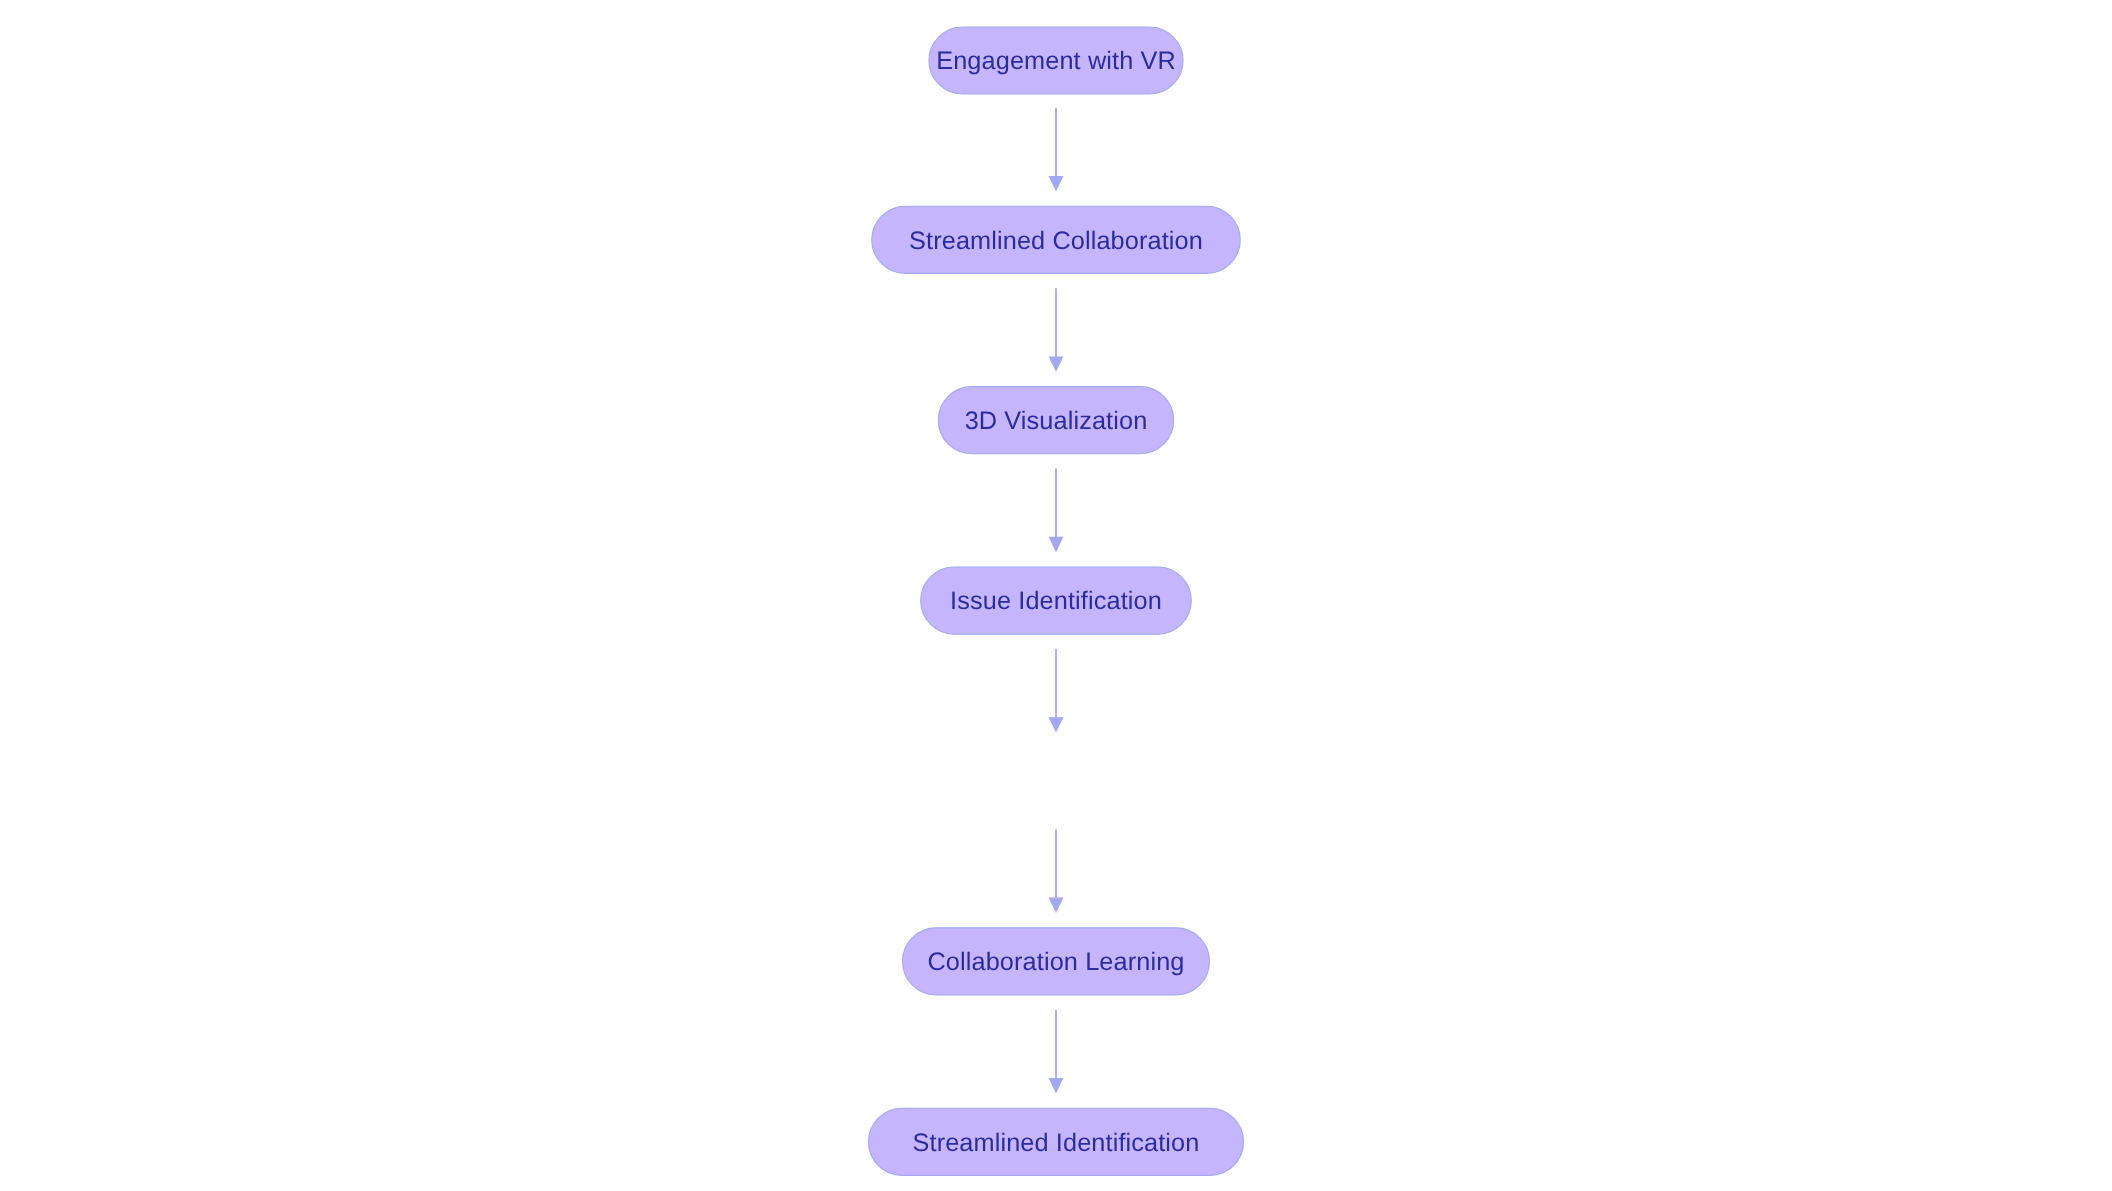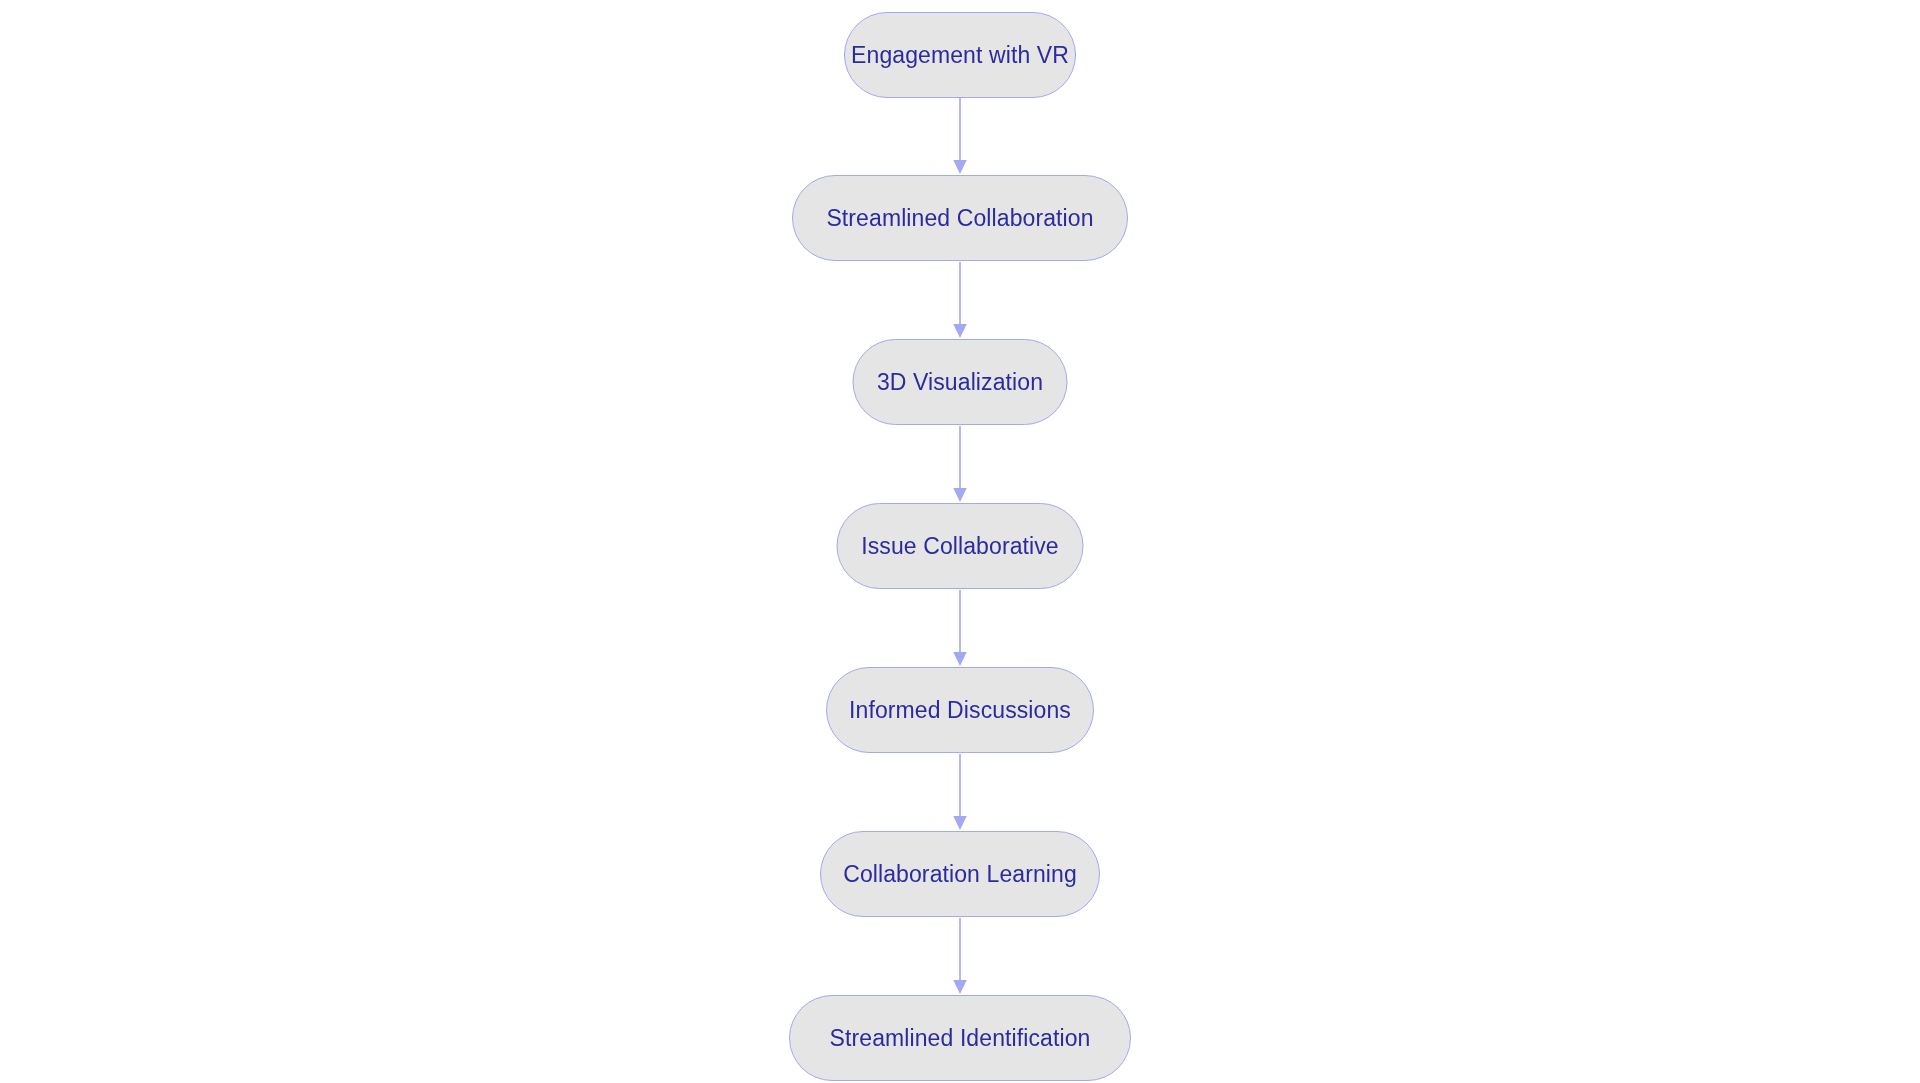--- a/index.html
+++ b/index.html
@@ -22,22 +22,22 @@
     background: #ffffff;
   }
 
   
   .node {
     position: absolute;
     box-sizing: border-box;
     display: flex;
     align-items: center;
     justify-content: center;
-    height: 86px;
-    background: #e5e5e5;
+    height: 62px;
+    background: #c4b5fd;
     border: 1.4px solid #a3a8f0;
     border-radius: 43px;
     transform: translate(-50%, -50%);
     left: 960px;
   }
   .node-label {
     color: #2b2b9e;
     font-size: 23px;
     line-height: 1;
     letter-spacing: 0.1px;
@@ -111,26 +111,23 @@
 
   <div class="node" style="top:218px;width:336px;">
     <span class="node-label">Streamlined Collaboration</span>
   </div>
 
   <div class="node" style="top:382px;width:215px;">
     <span class="node-label">3D Visualization</span>
   </div>
 
   <div class="node" style="top:546px;width:247px;">
-    <span class="node-label">Issue Collaborative</span>
+    <span class="node-label">Issue Identification</span>
   </div>
 
-  <div class="node" style="top:710px;width:268px;">
-    <span class="node-label">Informed Discussions</span>
-  </div>
 
   <div class="node" style="top:874px;width:280px;">
     <span class="node-label">Collaboration Learning</span>
   </div>
 
   <div class="node" style="top:1038px;width:342px;">
     <span class="node-label">Streamlined Identification</span>
   </div>
 
 </div>

